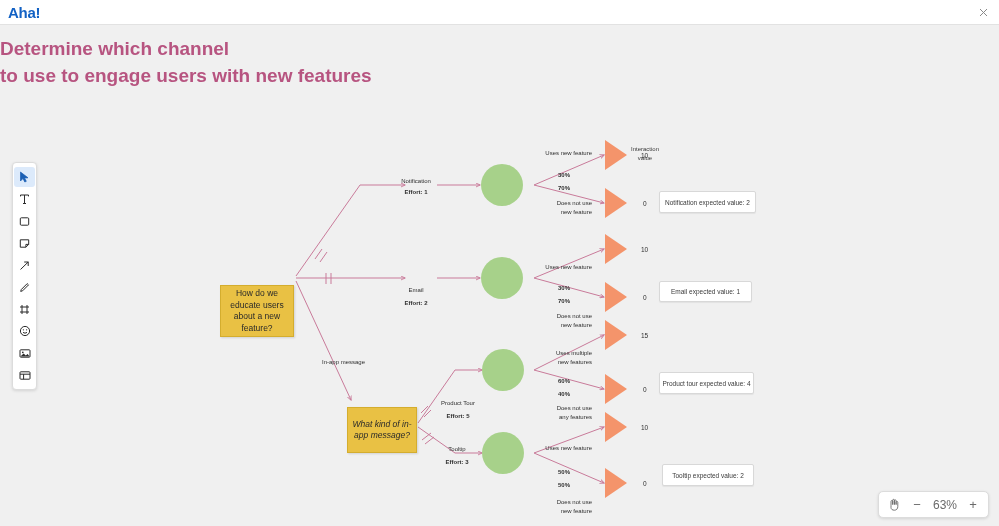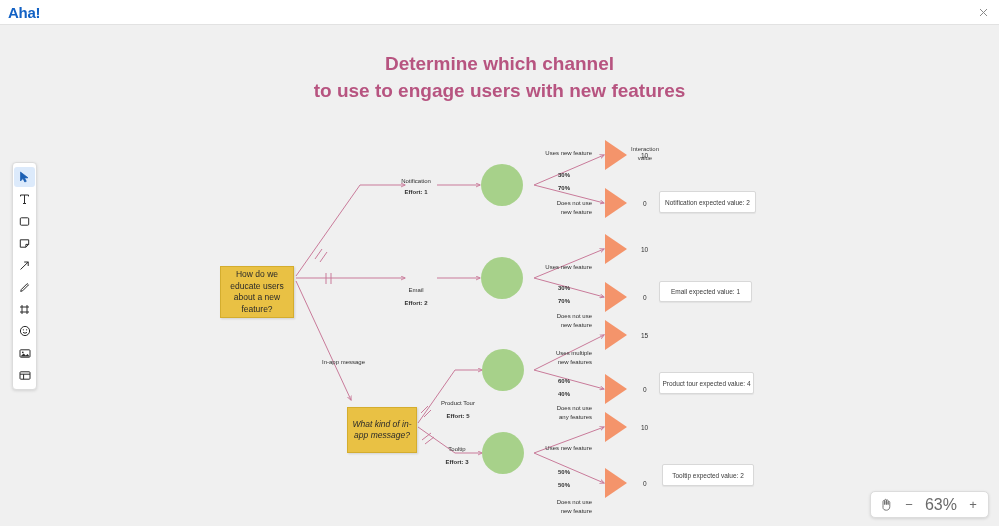--- a/index.html
+++ b/index.html
@@ -36,22 +36,21 @@
   .canvas {
     position: absolute; top: 25px; left: 0;
     width: 999px; height: 501px;
     background: #f0f0f0;
     overflow: hidden;
   }
   #edges { position: absolute; top: 0; left: 0; width: 999px; height: 501px; }
 
   
   .board-title {
-    position: absolute; left: 0; top: 25px; width: 999px;
-    text-align: center;
+    position: absolute; left: 0; top: 10px; width: 999px;
     color: #b75480;
     font-size: 19px; font-weight: bold; line-height: 27px;
     white-space: pre-line;
     pointer-events: none;
   }
 
   
   .toolbar {
     position: absolute; left: 12px; top: 137px;
     width: 25px;
@@ -138,21 +137,21 @@
     display: flex; align-items: center;
     padding: 0 8px; gap: 9px;
     z-index: 30;
   }
   .zoomctl .zi {
     display: flex; align-items: center; justify-content: center;
     color: #6a6a6a; cursor: pointer; font-size: 13px; line-height: 1;
     width: 14px; height: 16px;
   }
   .zoomctl .zlevel {
-    font-size: 16px; color: #6a6a6a; min-width: 24px; 
+    font-size: 12px; color: #6a6a6a; min-width: 24px; 
     cursor: pointer;
   }
 </style>
 </head>
 <body>
 
 <div id="app">
 
   <div class="topbar">
     <div class="brand">Aha!</div>
@@ -211,21 +210,21 @@
         <line x1="425" y1="419" x2="434" y2="412"></line>
       </g>
     </svg>
 
     <div class="board-title">Determine which channel
 to use to engage users with new features</div>
 
     <div class="lbl hdr" style="left:612px; top:120px; width:66px;">Interaction
 value</div>
 
-    <div class="decision-box" style="left:220px; top:241px; width:74px; height:52px;">
+    <div class="decision-box" style="left:220px; top:260px; width:74px; height:52px;">
       <span>How do we
 educate users
 about a new
 feature?</span>
     </div>
 
     <div class="decision-box" style="left:347px; top:382px; width:70px; height:46px;font-style:italic;">
       <span>What kind of
 in-app
 message?</span>

